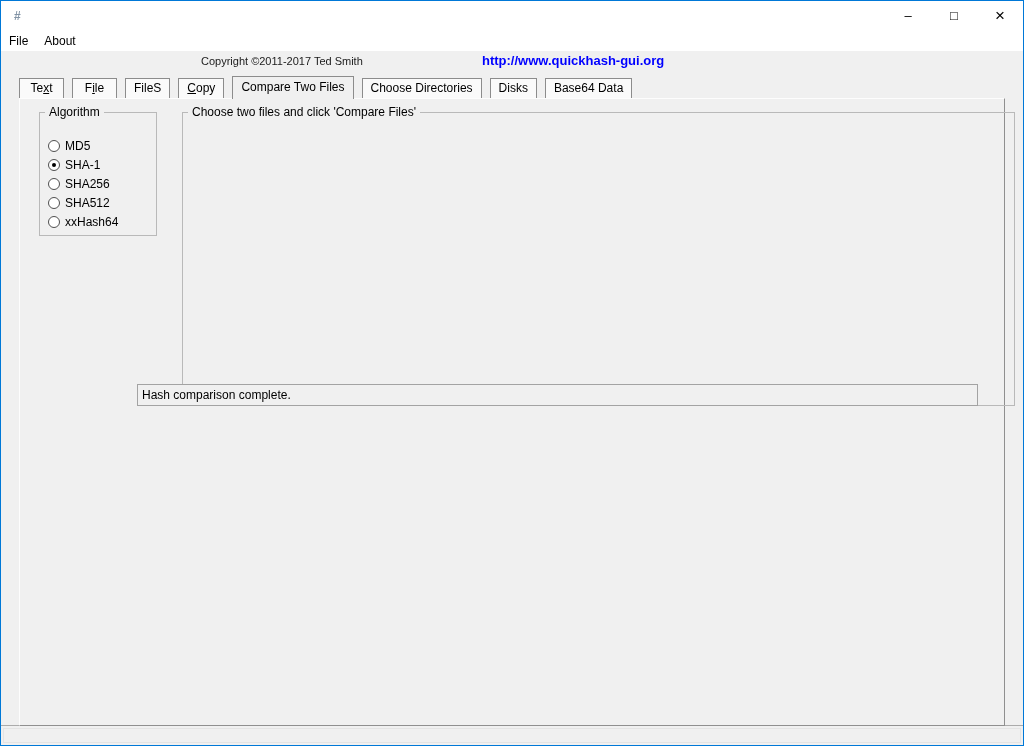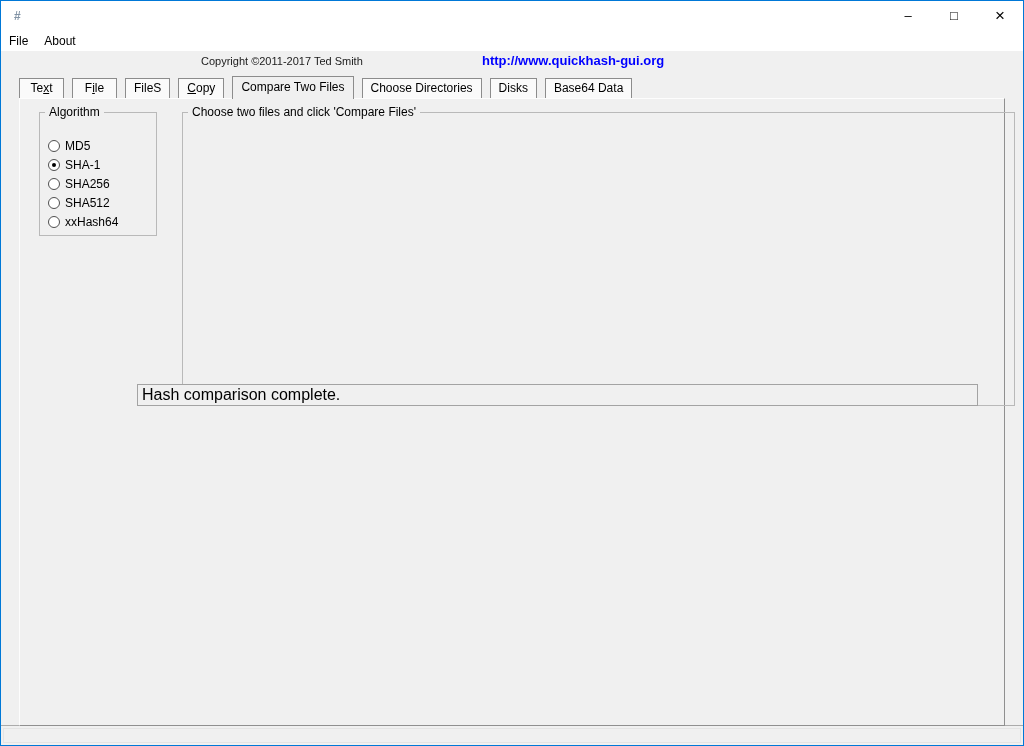--- a/index.html
+++ b/index.html
@@ -125,21 +125,21 @@
     width: 12px; height: 12px; background: #fff;
     border: 1px solid #4f4f4f; margin-right: 6px; flex: 0 0 auto;
   }
   
   .result-label { position: absolute; left: 272px; top: 306px; font-size: 12px; }
   .result-value { position: absolute; left: 320px; top: 305px; font-size: 12.5px; font-weight: bold; }
   
   .status-box {
     position: absolute; left: 136px; top: 383px; width: 841px; height: 22px;
     border: 1px solid #a3a3a3; background: #f0f0f0;
-    line-height: 20px; padding-left: 4px; font-size: 16px;
+    line-height: 20px; padding-left: 4px; font-size: 12px;
     z-index: 2;
   }
   .statusbar {
     position: absolute; left: 0; right: 0; bottom: 0; height: 20px;
     border-top: 1px solid #ababab; background: #f0f0f0;
   }
   .statusbar-inner {
     position: absolute; left: 2px; right: 2px; top: 2px; bottom: 2px;
     border: 1px solid #e4e4e4;
   }

